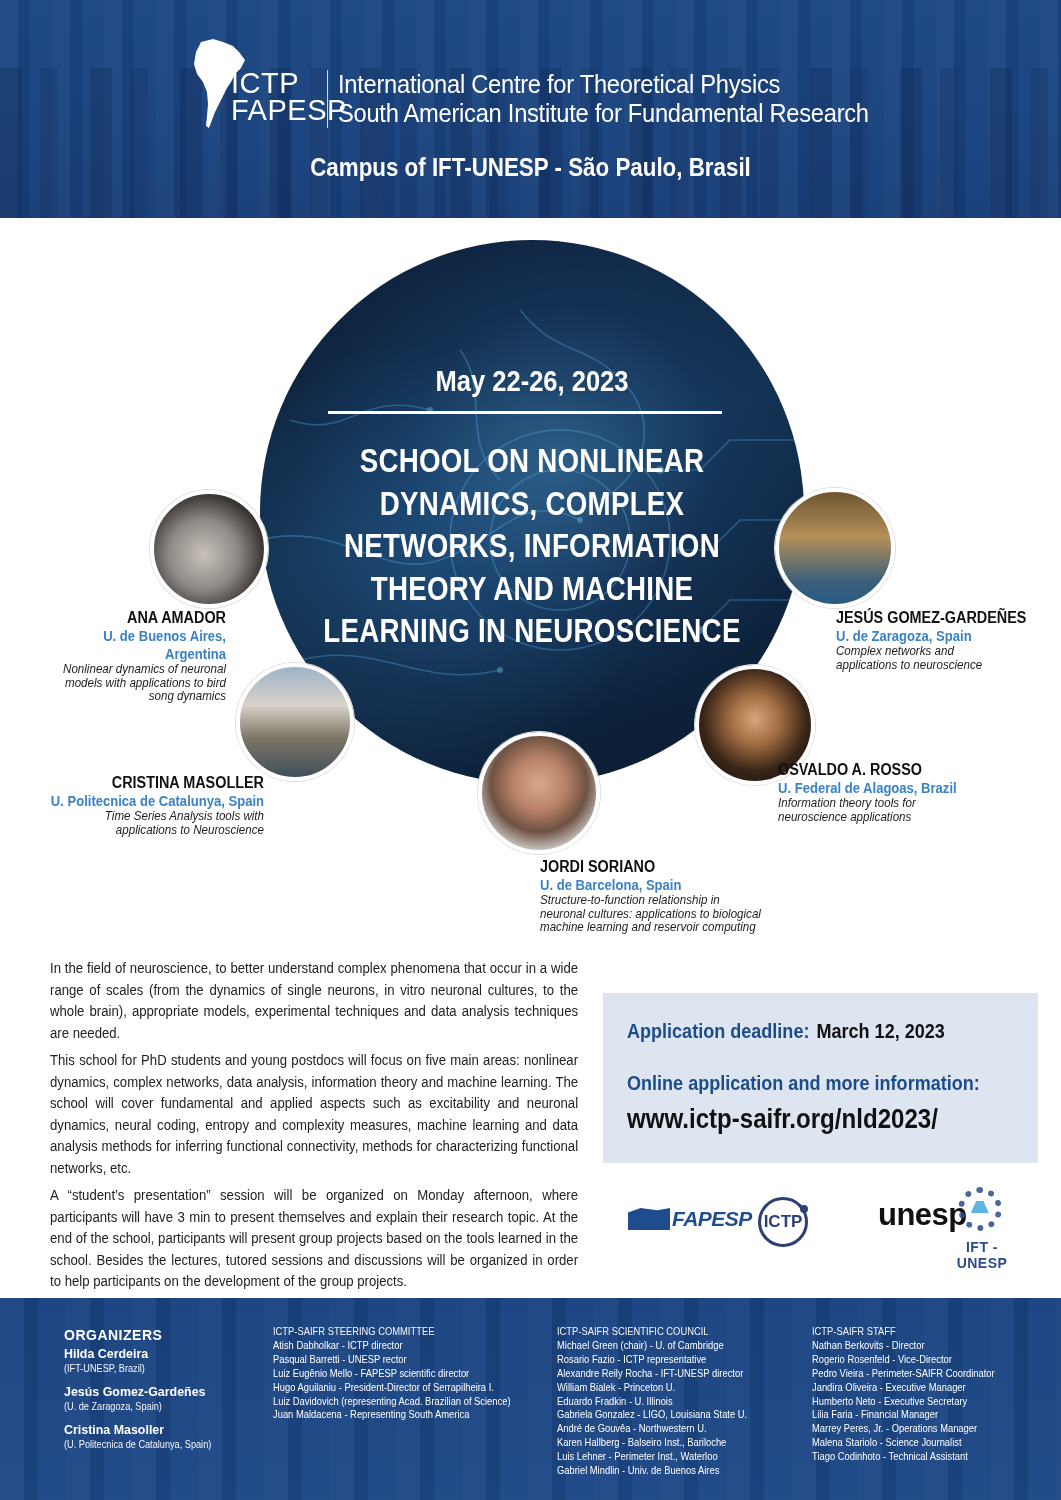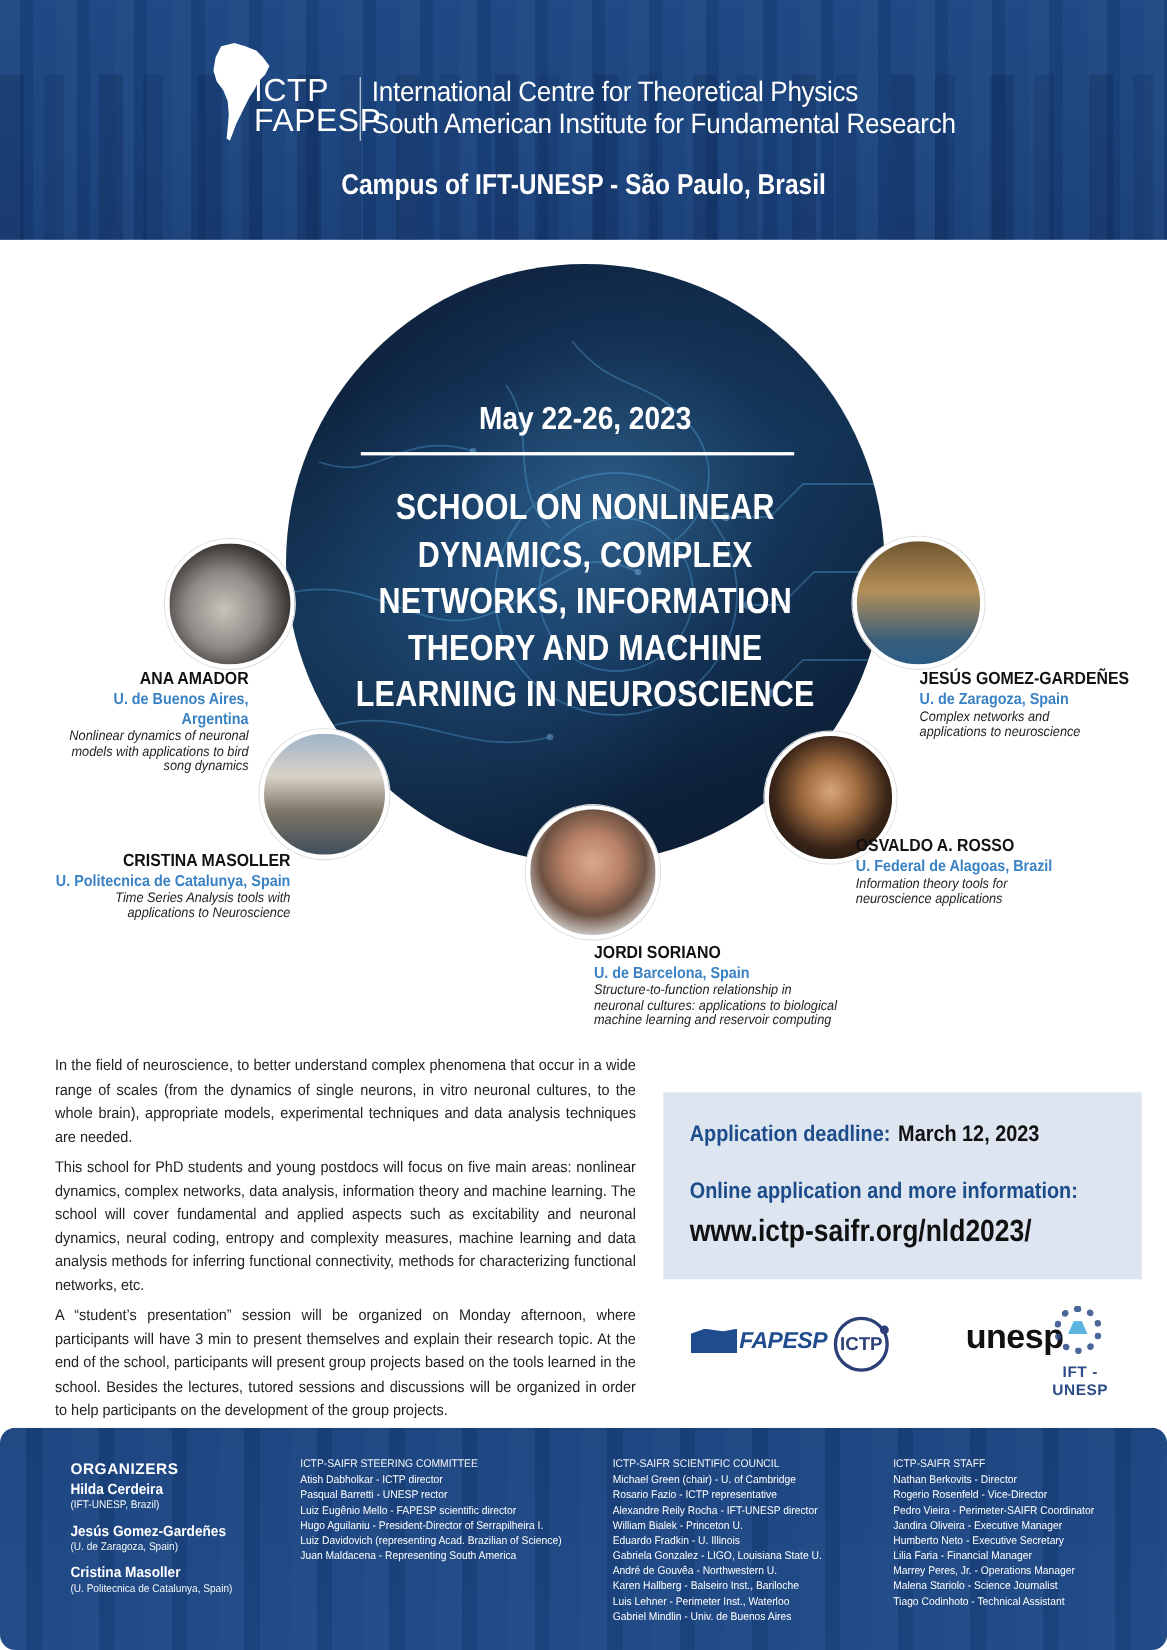--- a/index.html
+++ b/index.html
@@ -81,21 +81,20 @@
   .ift .ring { position: absolute; left: 8px; top: 0; width: 44px; height: 44px; border-radius: 50%; border: 6px dotted #2c4c87; opacity: .85; }
   .ift .lbl { position: absolute; left: 0; top: 52px; width: 64px; text-align: center; font-size: 14px; font-weight: bold; color: #2c4c87; letter-spacing: 0.5px; }
 
   
   .footer {
     position: absolute; left: 0; top: 1298px; width: 1061px; height: 202px;
     background:
       repeating-linear-gradient(90deg, rgba(255,255,255,0.03) 0 24px, rgba(0,0,0,0.07) 24px 38px, rgba(255,255,255,0.02) 38px 66px),
       linear-gradient(180deg, #1a4380 0%, #1d4886 100%);
     color: #fff;
-    border-radius: 14px;
   }
   .org { position: absolute; left: 64px; top: 28px; }
   .org .title { font-weight: bold; font-size: 14px; letter-spacing: 0.5px; line-height: 18px; }
   .org .person { font-weight: bold; font-size: 13.5px; line-height: 17px; margin-top: 1px; transform: scaleX(0.92); transform-origin: left top; white-space: nowrap; }
   .org .inst { font-size: 10.2px; line-height: 13px; margin-bottom: 8px; transform: scaleX(0.9); transform-origin: left top; white-space: nowrap; opacity: .95; }
   .col { position: absolute; top: 27px; font-size: 10.2px; line-height: 13.9px; white-space: nowrap; }
   .col .ct { opacity: .95; }
   .col div { transform: scaleX(0.92); transform-origin: left top; }
   .col-steer { left: 273px; }
   .col-council { left: 557px; }

